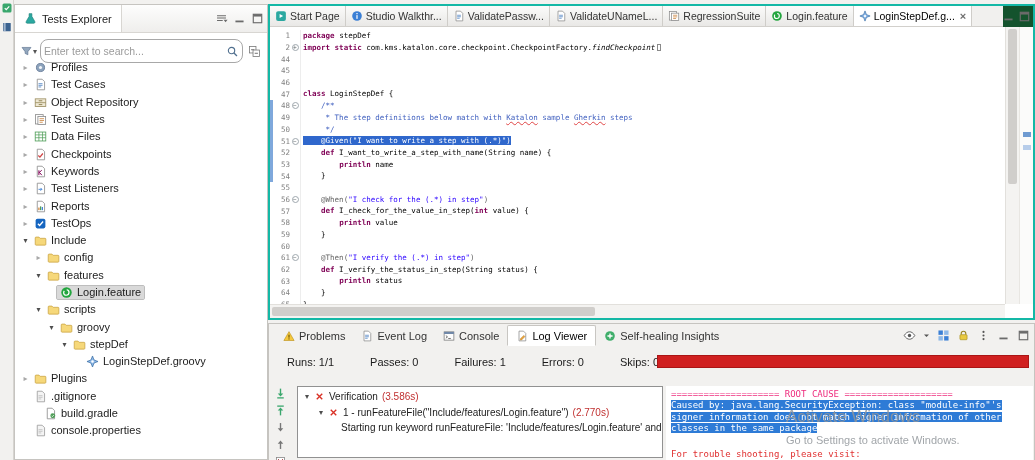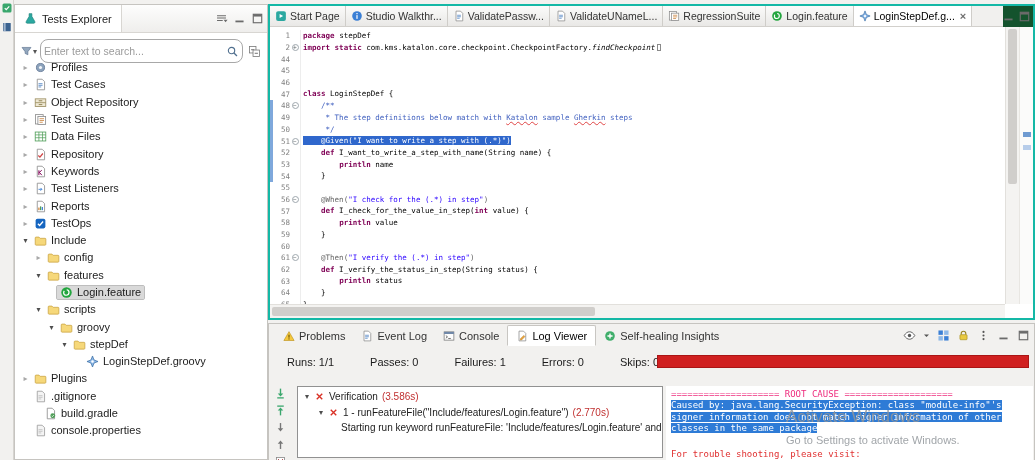--- a/index.html
+++ b/index.html
@@ -228,21 +228,21 @@
       </div>
       <div class="titem" style="padding-left: 5px;">
         <span class="chev right">▸</span>
         <span class="selwrap">
           <span class="ic">
             <svg width="13" height="13" viewBox="0 0 16 16" xmlns="http://www.w3.org/2000/svg">
               <path d="M4 1.5h6L13 4.5v10H4z" fill="#fff" stroke="#8a8a8a" stroke-width="1"></path>
               <path d="M5.3 9.2l2 2 3.6-4.4" stroke="#d04545" stroke-width="1.6" fill="none"></path>
             </svg>
           </span>
-          <span class="tlabel">Repository</span>
+          <span class="tlabel">Checkpoints</span>
         </span>
       </div>
       <div class="titem" style="padding-left: 5px;">
         <span class="chev right">▸</span>
         <span class="selwrap">
           <span class="ic">
             <svg width="13" height="13" viewBox="0 0 16 16" xmlns="http://www.w3.org/2000/svg">
               <path d="M4 1.5h6L13 4.5v10H4z" fill="#fff" stroke="#8a8a8a" stroke-width="1"></path>
               <path d="M6 6.5v6M6 9.5l3.5-3M6.6 9l3 3.5" stroke="#7f0055" stroke-width="1.2" fill="none"></path>
             </svg>

